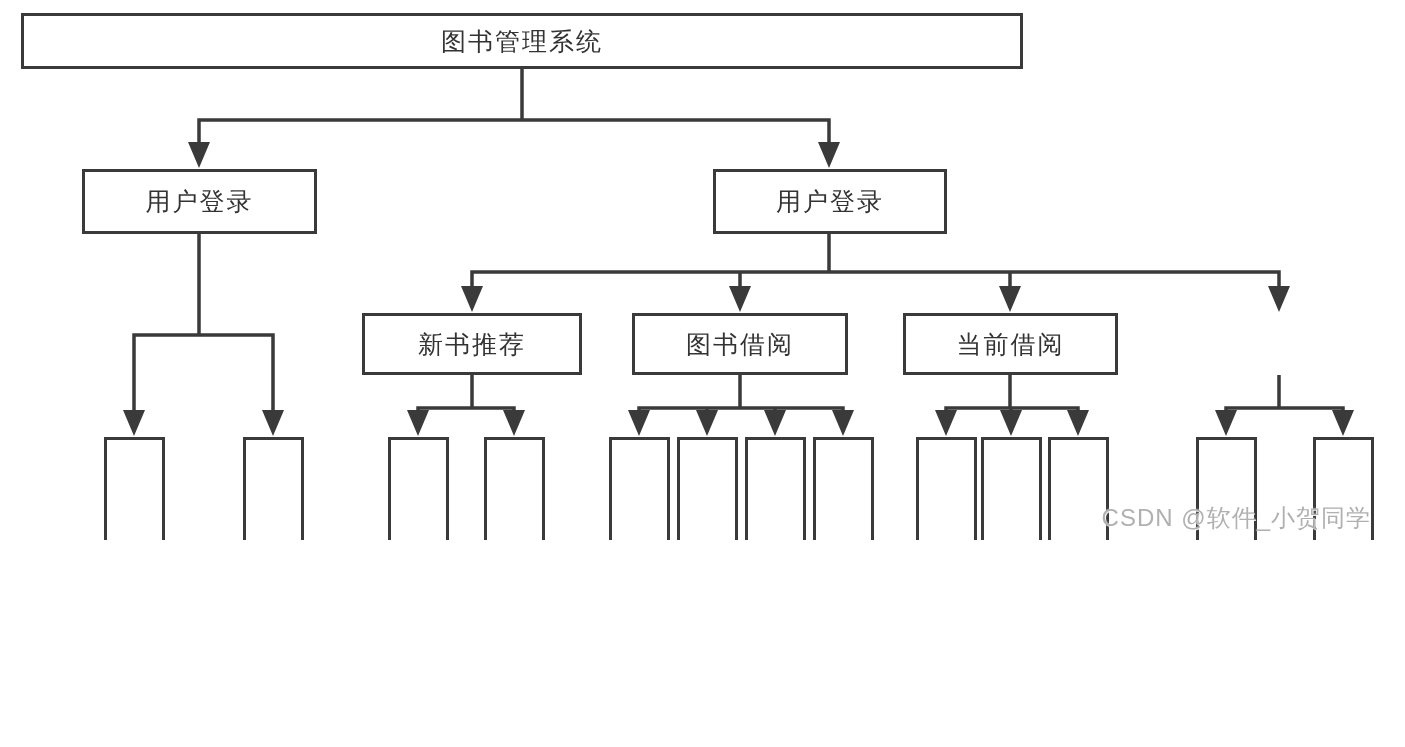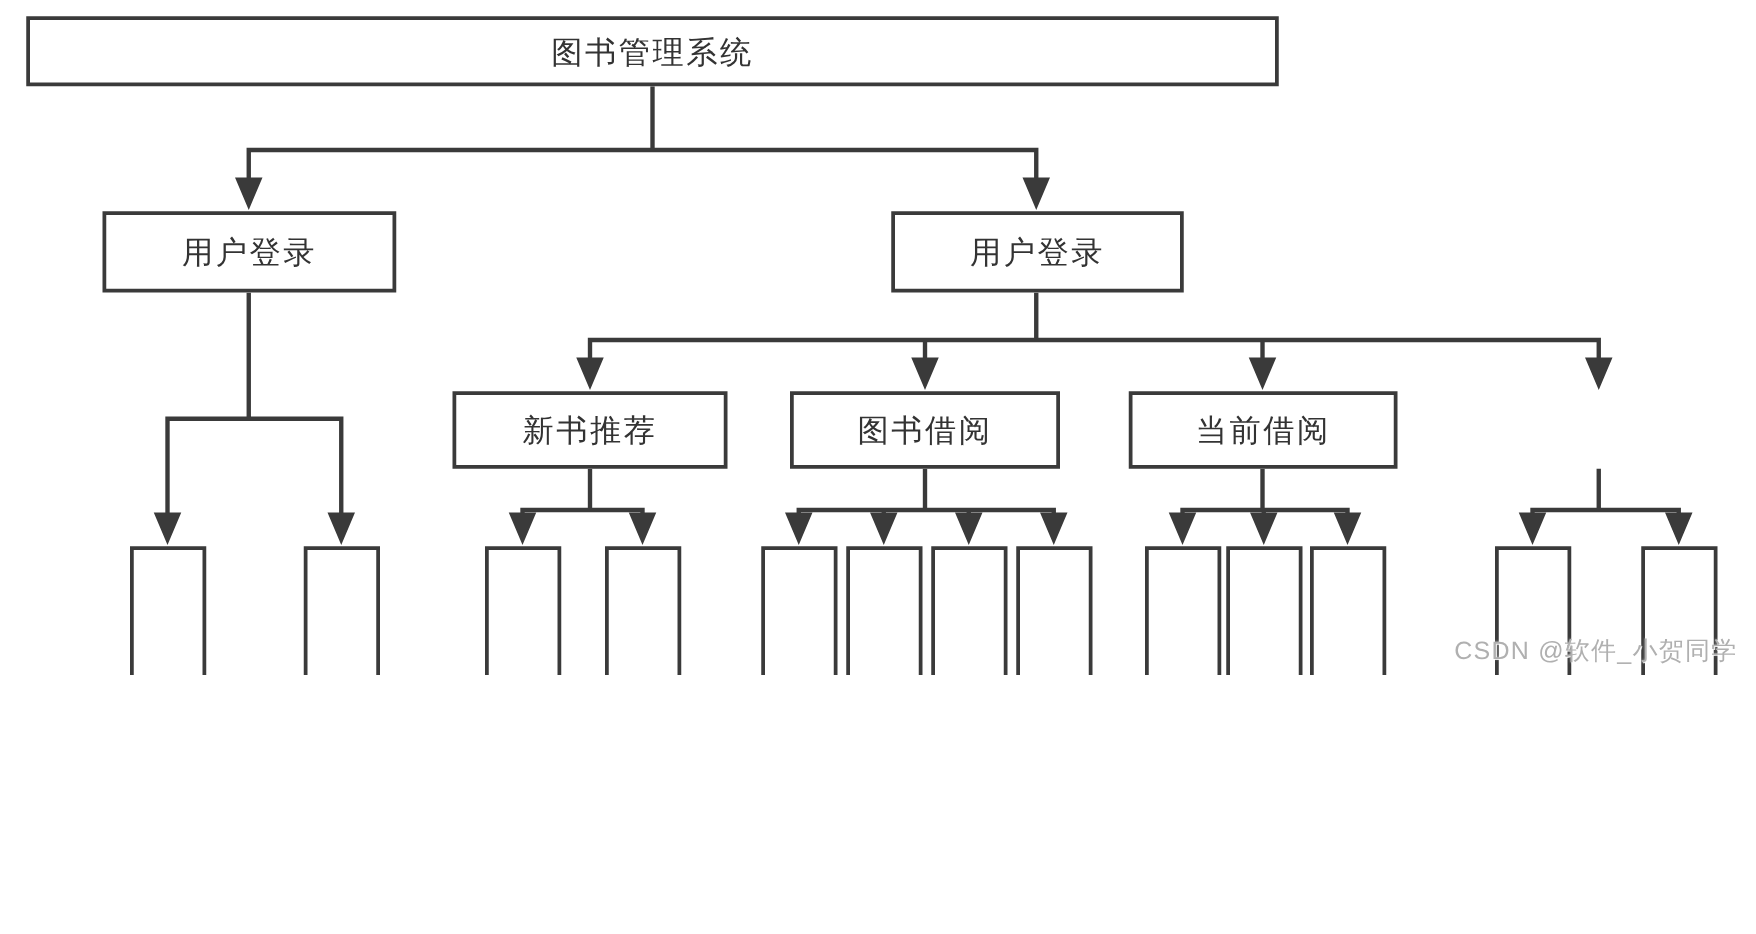--- a/index.html
+++ b/index.html
@@ -37,23 +37,23 @@
   .node.v span{
     writing-mode:vertical-rl;
     text-orientation:mixed;
     font-size:24px;
     letter-spacing:7px;
     line-height:1;
     color:var(--text);
   }
   .watermark{
     position:absolute;
-    right:15px;
+    right:34px;
     bottom:6px;
-    font-size:20px;
+    font-size:24px;
     color:var(--watermark);
     text-shadow:1px 1px 0 rgba(255,255,255,.85),0 0 2px rgba(255,255,255,.7);
     white-space:nowrap;
     letter-spacing:1px;
   }
 </style>
 </head>
 <body>
 
 <div class="stage">

